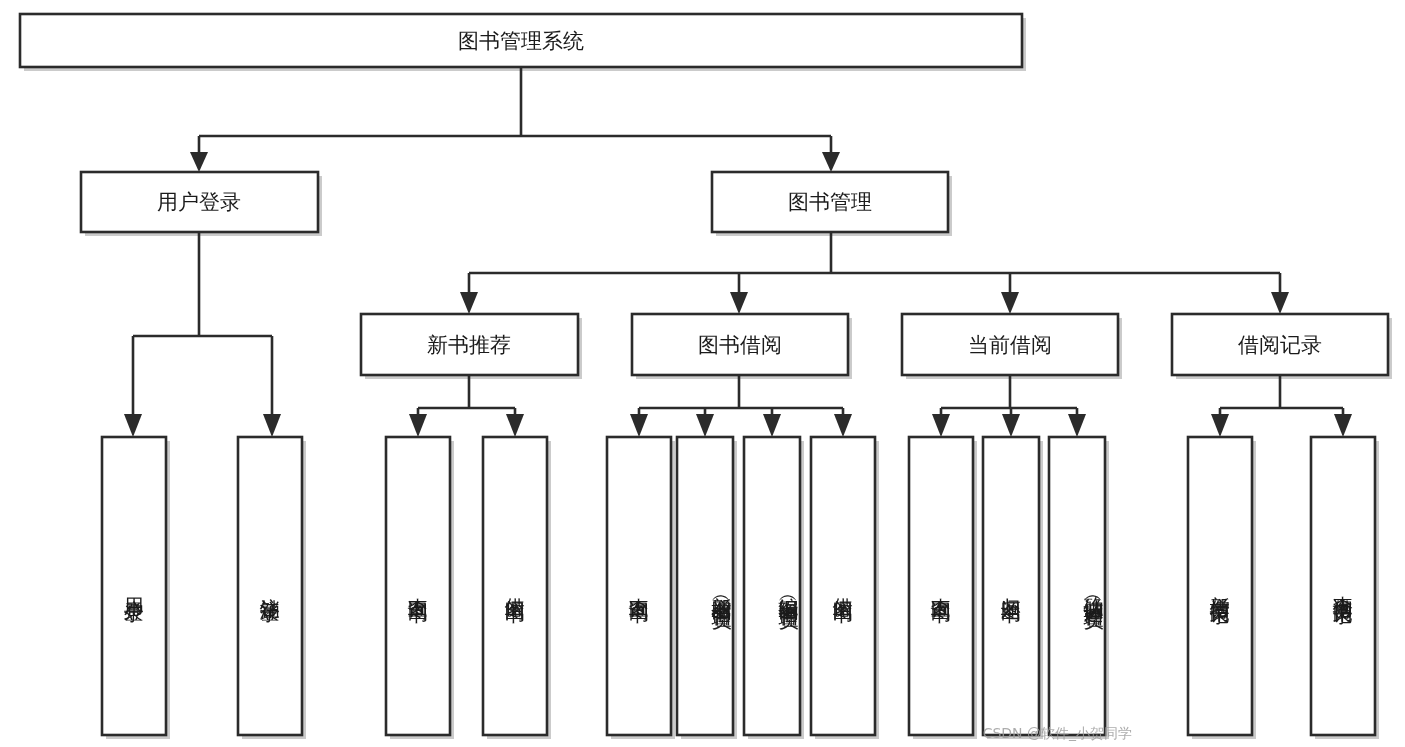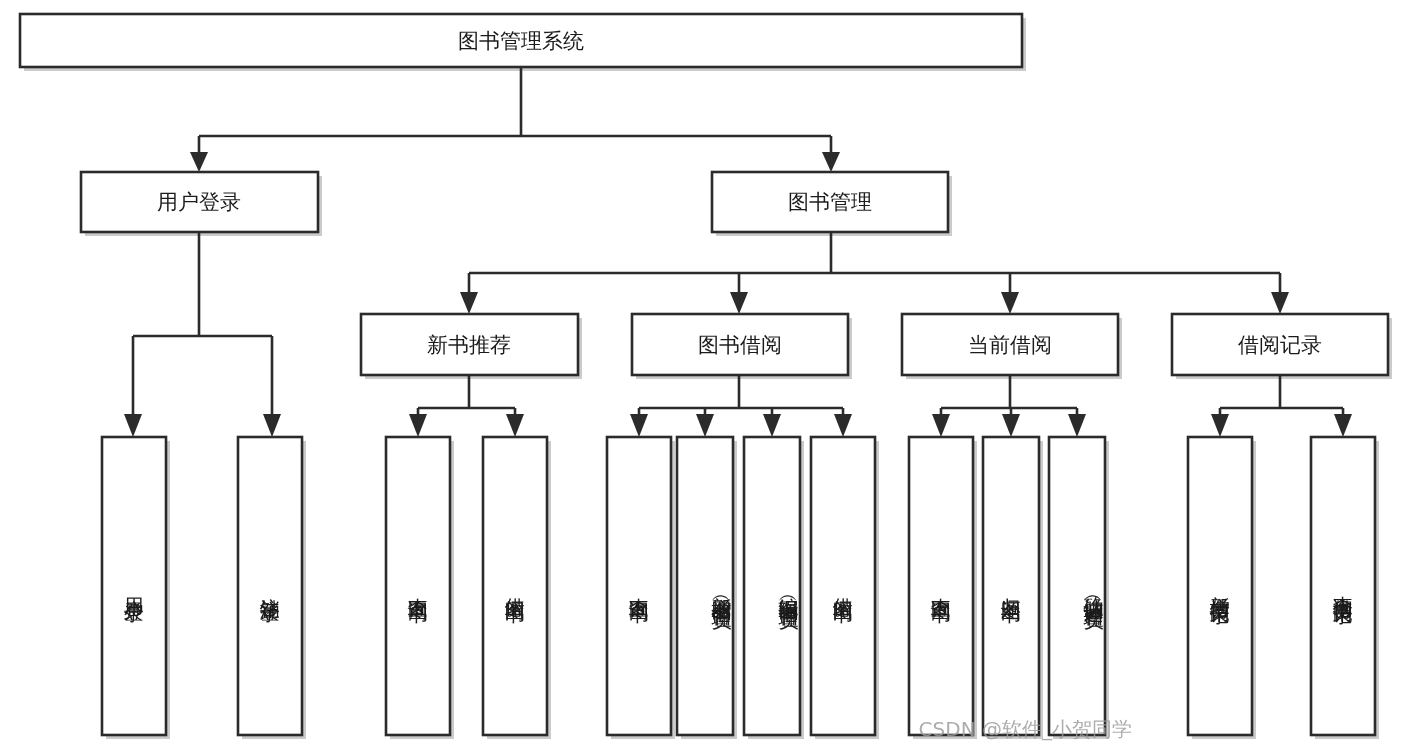--- a/index.html
+++ b/index.html
@@ -66,21 +66,21 @@
     letter-spacing: 2px;
     white-space: nowrap;
     text-align: center;
     pointer-events: none;
   }
   #watermark {
     position: absolute;
     right: 8px;
     bottom: 4px;
     font-family: "DejaVu Sans", "Liberation Sans", sans-serif;
-    font-size: 20px;
+    font-size: 14px;
     color: #9e9e9e;
     opacity: 0.85;
     white-space: nowrap;
   }
 </style>
 </head>
 <body>
 
 <div id="diagram-root">
 

